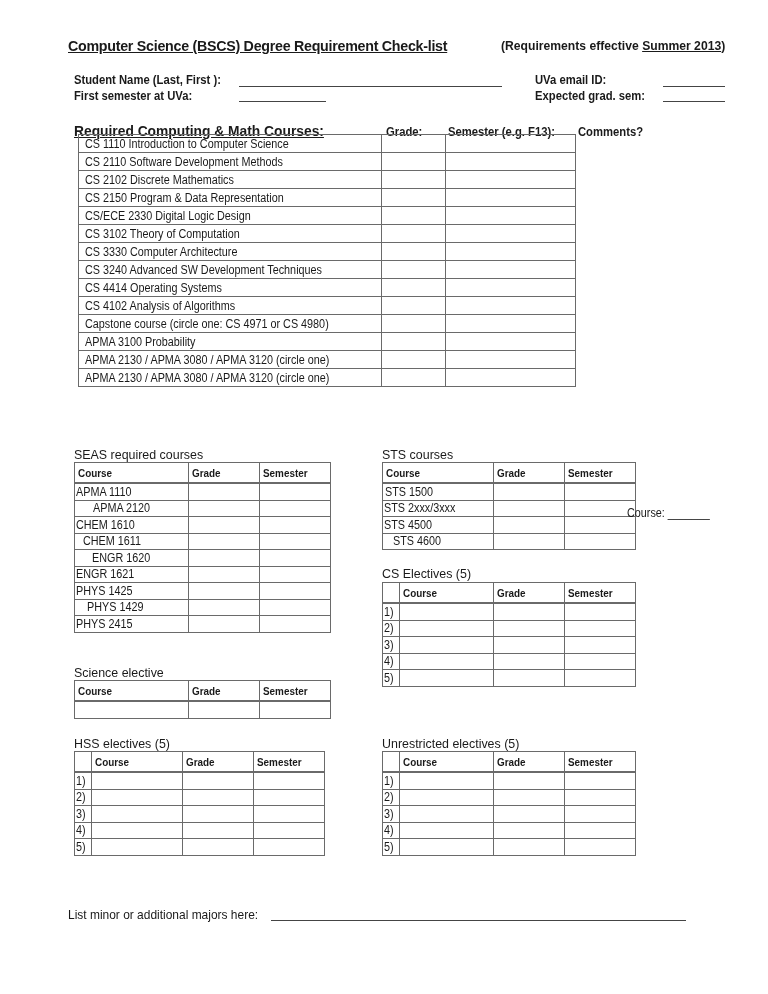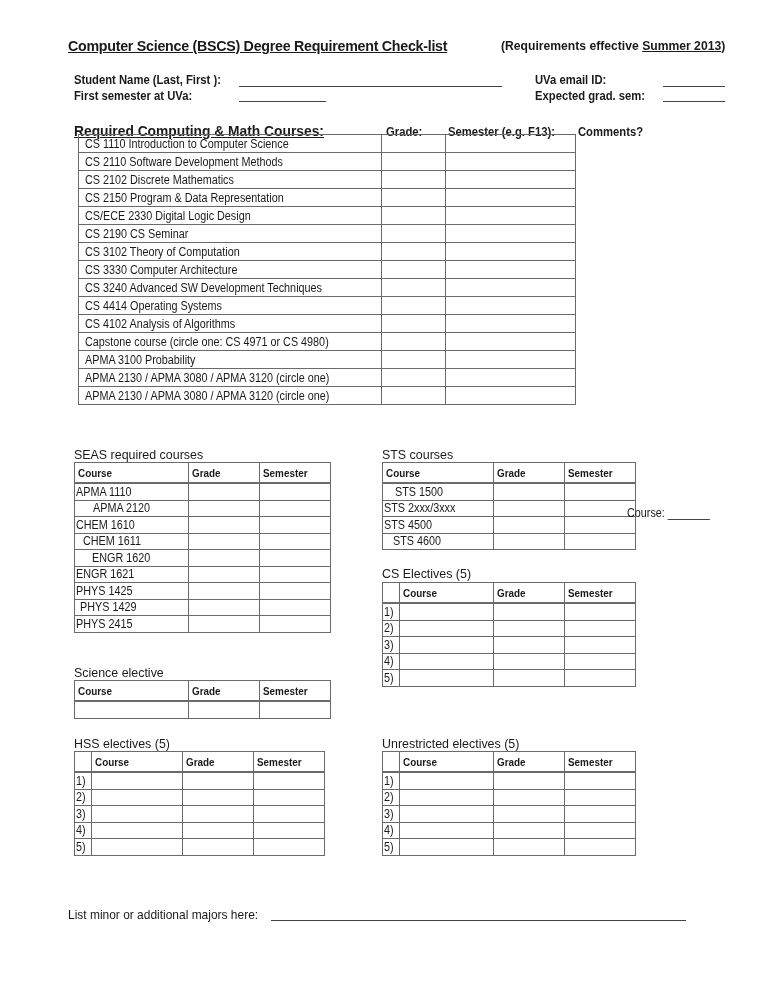--- a/index.html
+++ b/index.html
@@ -68,25 +68,20 @@
         <td class="c1"><span>CS 2150   Program &amp; Data Representation</span></td>
         <td class="c2"></td>
         <td class="c3"></td>
       </tr>
       <tr>
         <td class="c1"><span>CS/ECE 2330   Digital Logic Design</span></td>
         <td class="c2"></td>
         <td class="c3"></td>
       </tr>
       <tr>
-        <td class="c1"><span>CS 2190   CS Seminar</span></td>
-        <td class="c2"></td>
-        <td class="c3"></td>
-      </tr>
-      <tr>
         <td class="c1"><span>CS 3102   Theory of Computation</span></td>
         <td class="c2"></td>
         <td class="c3"></td>
       </tr>
       <tr>
         <td class="c1"><span>CS 3330   Computer Architecture</span></td>
         <td class="c2"></td>
         <td class="c3"></td>
       </tr>
       <tr>
@@ -166,21 +161,21 @@
         <td style="padding-left:1px;"><span>ENGR 1621</span></td>
         <td></td>
         <td></td>
       </tr>
       <tr>
         <td style="padding-left:1px;"><span>PHYS 1425</span></td>
         <td></td>
         <td></td>
       </tr>
       <tr>
-        <td style="padding-left:5px;"><span>PHYS 1429</span></td>
+        <td style="padding-left:12px;"><span>PHYS 1429</span></td>
         <td></td>
         <td></td>
       </tr>
       <tr>
         <td style="padding-left:1px;"><span>PHYS 2415</span></td>
         <td></td>
         <td></td>
       </tr>
     </tbody>
 </table>
@@ -189,21 +184,21 @@
 <table class="sub" style="left:382px; top:462px;">
   <thead>
       <tr>
     <th style="width:107px;"><span>Course</span></th>
     <th style="width:67px;"><span>Grade</span></th>
     <th style="width:67px;"><span>Semester</span></th>
   </tr>
     </thead>
   <tbody id="sts-body">
       <tr>
-        <td style="padding-left:12px;"><span>STS 1500</span></td>
+        <td style="padding-left:2px;"><span>STS 1500</span></td>
         <td></td>
         <td></td>
       </tr>
       <tr>
         <td style="padding-left:1px;"><span>STS 2xxx/3xxx</span></td>
         <td></td>
         <td></td>
       </tr>
       <tr>
         <td style="padding-left:1px;"><span>STS 4500</span></td>

